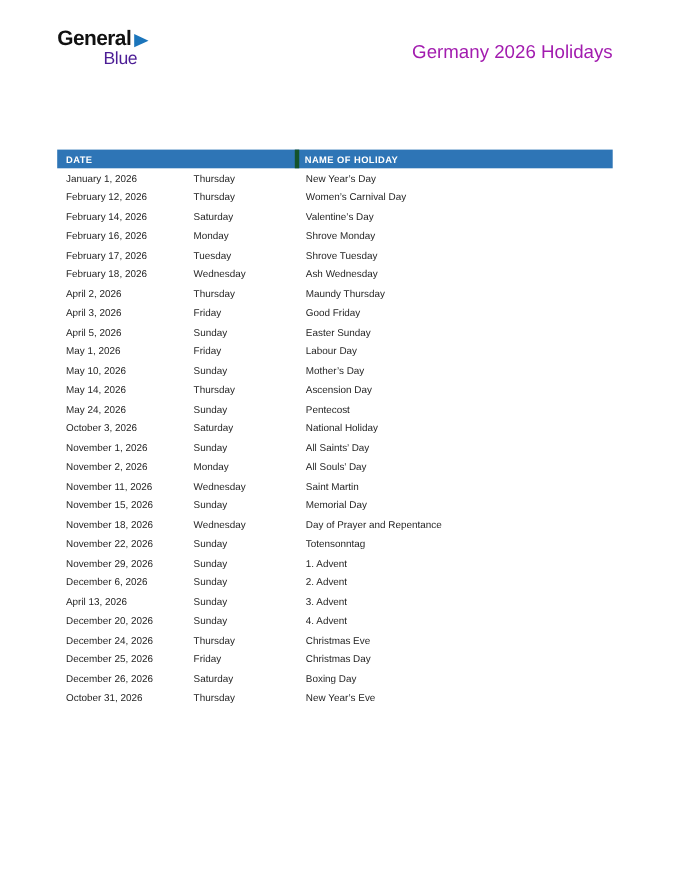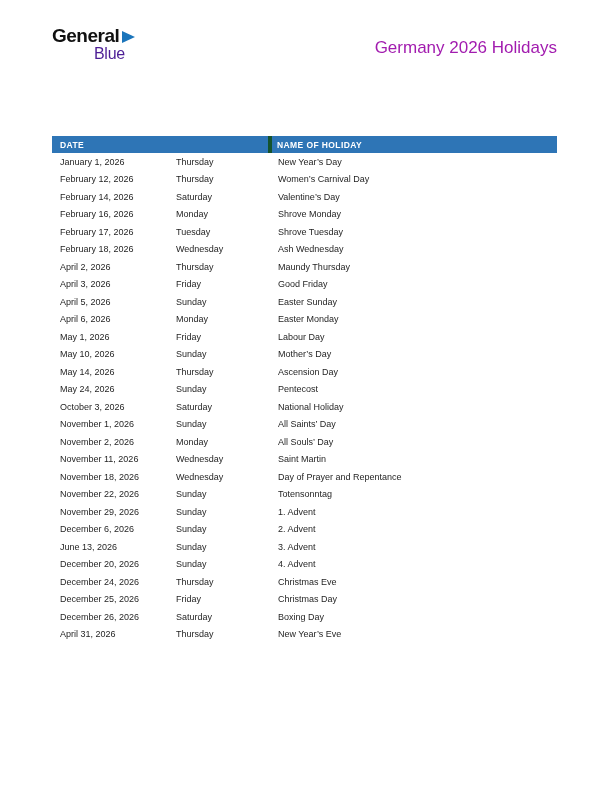--- a/index.html
+++ b/index.html
@@ -181,25 +181,20 @@
             <td class="date-cell">April 3, 2026</td>
             <td class="day-cell">Friday</td>
             <td class="holiday-cell">Good Friday</td>
           </tr>
           <tr>
             <td class="date-cell">April 5, 2026</td>
             <td class="day-cell">Sunday</td>
             <td class="holiday-cell">Easter Sunday</td>
           </tr>
           <tr>
-            <td class="date-cell">April 6, 2026</td>
-            <td class="day-cell">Monday</td>
-            <td class="holiday-cell">Easter Monday</td>
-          </tr>
-          <tr>
             <td class="date-cell">May 1, 2026</td>
             <td class="day-cell">Friday</td>
             <td class="holiday-cell">Labour Day</td>
           </tr>
           <tr>
             <td class="date-cell">May 10, 2026</td>
             <td class="day-cell">Sunday</td>
             <td class="holiday-cell">Mother’s Day</td>
           </tr>
           <tr>
@@ -226,41 +221,46 @@
             <td class="date-cell">November 2, 2026</td>
             <td class="day-cell">Monday</td>
             <td class="holiday-cell">All Souls’ Day</td>
           </tr>
           <tr>
             <td class="date-cell">November 11, 2026</td>
             <td class="day-cell">Wednesday</td>
             <td class="holiday-cell">Saint Martin</td>
           </tr>
           <tr>
+            <td class="date-cell">November 15, 2026</td>
+            <td class="day-cell">Sunday</td>
+            <td class="holiday-cell">Memorial Day</td>
+          </tr>
+          <tr>
             <td class="date-cell">November 18, 2026</td>
             <td class="day-cell">Wednesday</td>
             <td class="holiday-cell">Day of Prayer and Repentance</td>
           </tr>
           <tr>
             <td class="date-cell">November 22, 2026</td>
             <td class="day-cell">Sunday</td>
             <td class="holiday-cell">Totensonntag</td>
           </tr>
           <tr>
             <td class="date-cell">November 29, 2026</td>
             <td class="day-cell">Sunday</td>
             <td class="holiday-cell">1. Advent</td>
           </tr>
           <tr>
             <td class="date-cell">December 6, 2026</td>
             <td class="day-cell">Sunday</td>
             <td class="holiday-cell">2. Advent</td>
           </tr>
           <tr>
-            <td class="date-cell">June 13, 2026</td>
+            <td class="date-cell">April 13, 2026</td>
             <td class="day-cell">Sunday</td>
             <td class="holiday-cell">3. Advent</td>
           </tr>
           <tr>
             <td class="date-cell">December 20, 2026</td>
             <td class="day-cell">Sunday</td>
             <td class="holiday-cell">4. Advent</td>
           </tr>
           <tr>
             <td class="date-cell">December 24, 2026</td>
@@ -271,21 +271,21 @@
             <td class="date-cell">December 25, 2026</td>
             <td class="day-cell">Friday</td>
             <td class="holiday-cell">Christmas Day</td>
           </tr>
           <tr>
             <td class="date-cell">December 26, 2026</td>
             <td class="day-cell">Saturday</td>
             <td class="holiday-cell">Boxing Day</td>
           </tr>
           <tr>
-            <td class="date-cell">April 31, 2026</td>
+            <td class="date-cell">October 31, 2026</td>
             <td class="day-cell">Thursday</td>
             <td class="holiday-cell">New Year’s Eve</td>
           </tr>
         </tbody>
     </table>
   </div>
 
 </div>
 
 </body></html>

